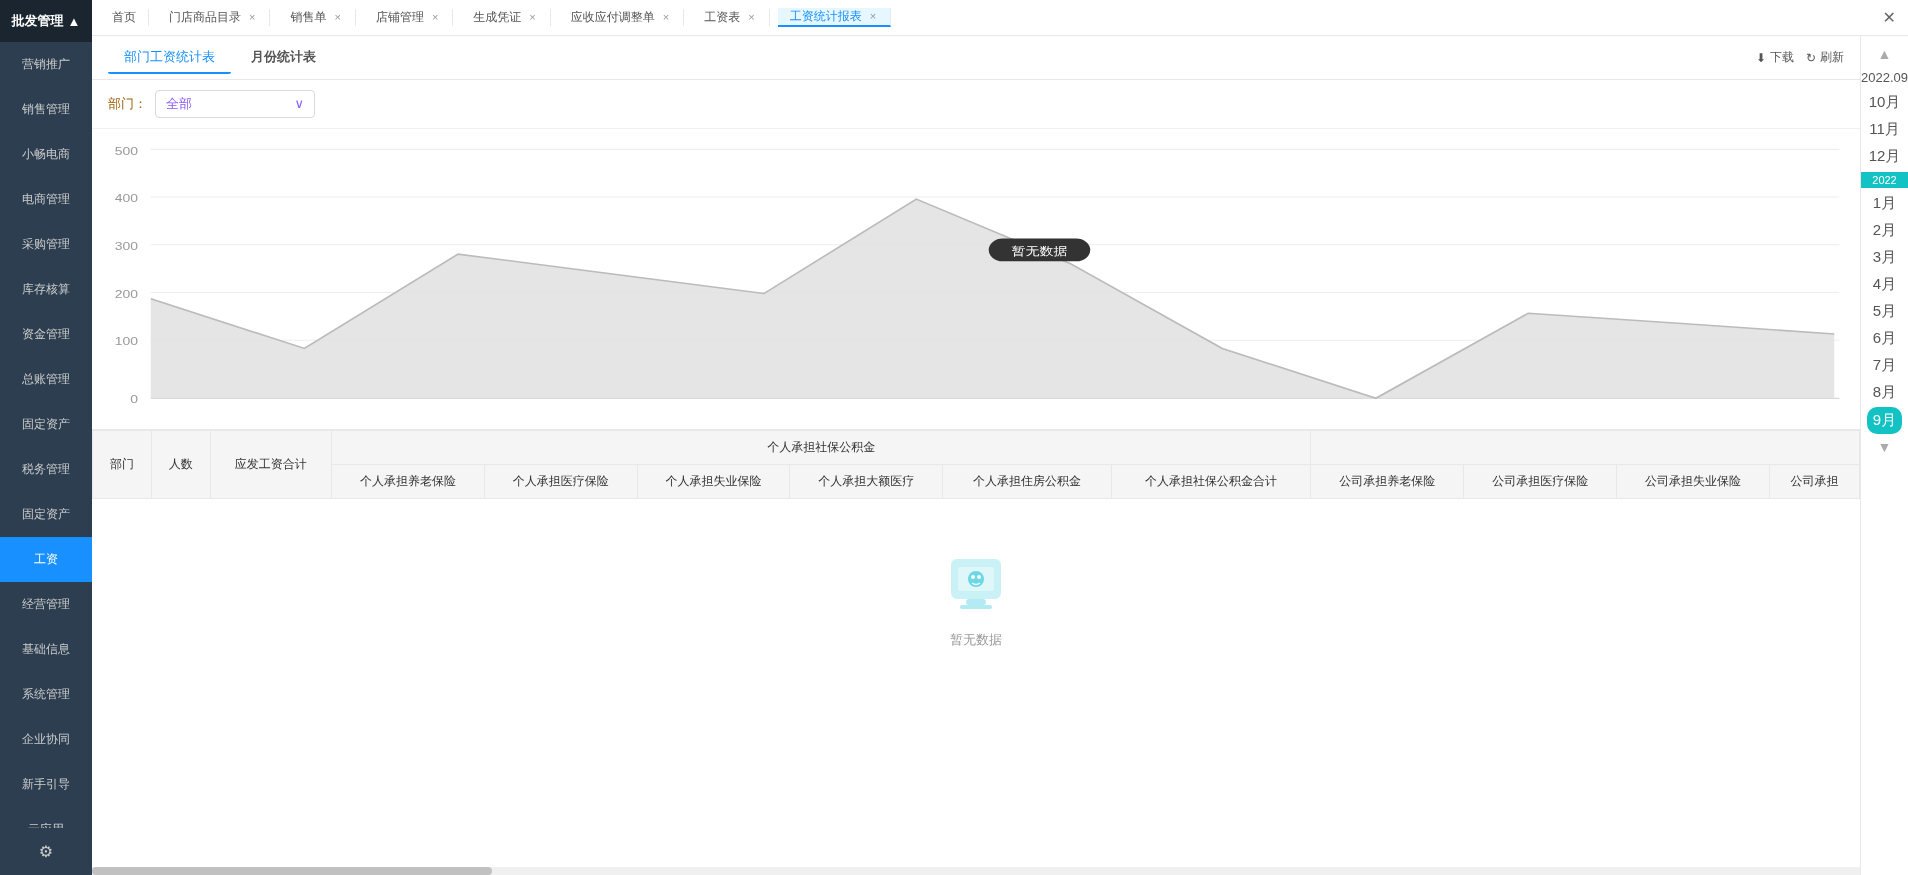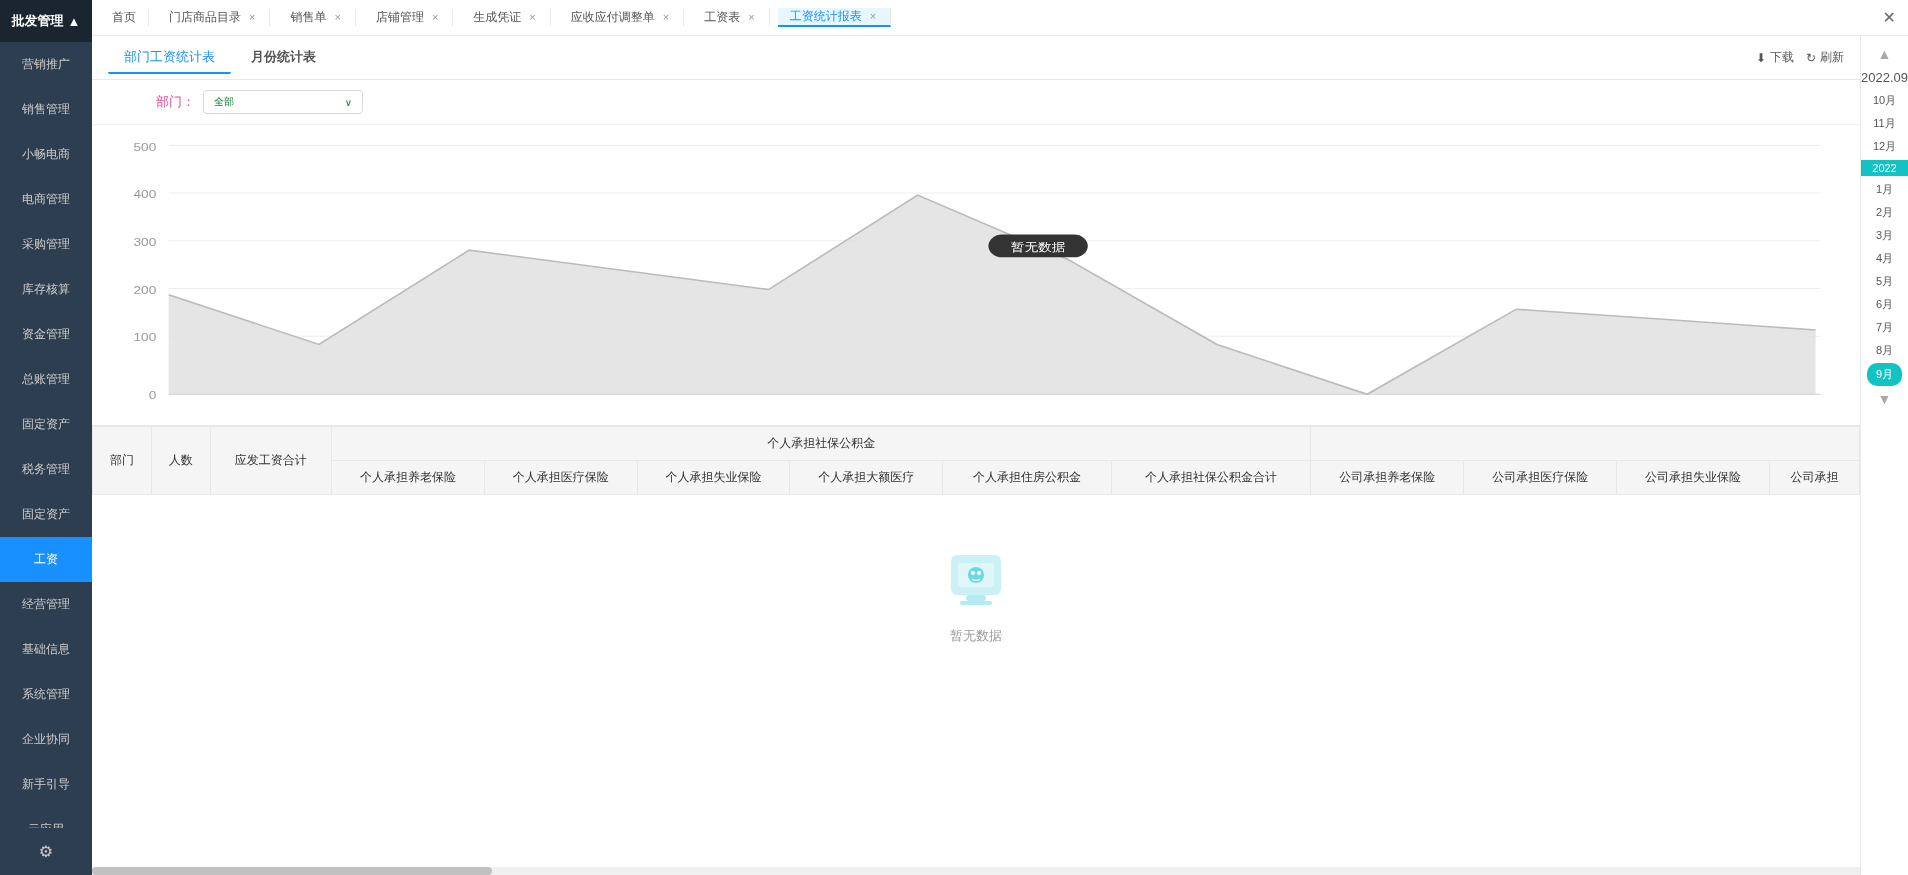--- a/index.html
+++ b/index.html
@@ -162,37 +162,37 @@
 
     
     #filter-bar {
       display: flex;
       align-items: center;
       padding: 10px 16px;
       gap: 8px;
       border-bottom: 1px solid #f0f0f0;
       flex-shrink: 0;
     }
-    .filter-label { color: #ec4899; font-size: 13px; margin-left: 48px; }
+    .filter-label { color: #a16207; font-size: 13px; }
     .filter-select {
       display: flex;
       align-items: center;
       border: 1px solid #d9d9d9;
       border-radius: 4px;
       padding: 4px 10px;
       min-width: 160px;
       cursor: pointer;
       background: #fff;
       justify-content: space-between;
     }
-    .filter-select span { color: #15803d; font-size: 10px; font-family: Liberation Serif, serif; }
+    .filter-select span { color: #8b5cf6; font-size: 13px; font-family: Liberation Serif, serif; }
 
     
     #chart-area {
-      padding: 10px 27px;
+      padding: 10px 8px;
       flex-shrink: 0;
       height: 300px;
       position: relative;
     }
     #chart-svg {
       width: 100%;
       height: 100%;
     }
 
     
@@ -265,21 +265,21 @@
     .timeline-year-badge {
       background: #13c2c2;
       color: #fff;
       font-size: 11px;
       border-radius: 10px;
       padding: 2px 19px;
       margin: 2px 0;
       cursor: pointer;
     }
     .timeline-month {
-      font-size: 11px;
+      font-size: 15px;
       color: #555;
       padding: 4px 2px;
       cursor: pointer;
       text-align: center;
       width: 100%;
       display: flex;
       align-items: center;
       justify-content: center;
     }
     .timeline-month.active {

